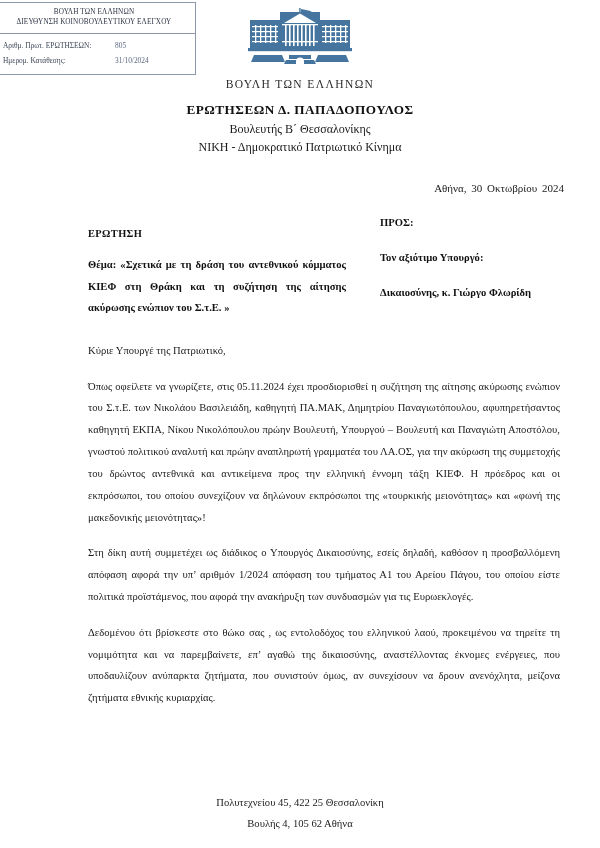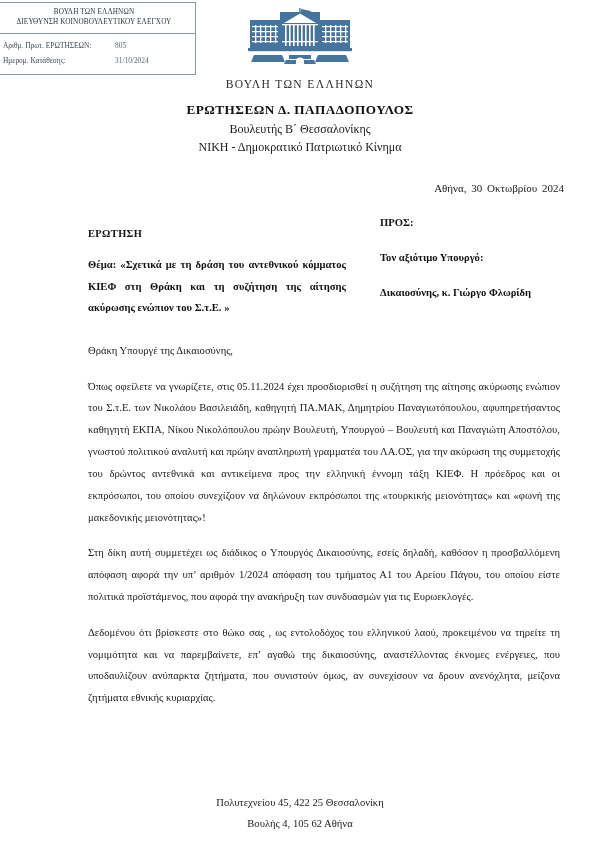--- a/index.html
+++ b/index.html
@@ -281,21 +281,21 @@
 <div class="question-label">ΕΡΩΤΗΣΗ</div>
 <div class="subject">Θέμα: «Σχετικά με τη δράση του αντεθνικού κόμματος ΚΙΕΦ στη Θράκη και τη συζήτηση της αίτησης ακύρωσης ενώπιον του Σ.τ.Ε. »</div>
 
 <div class="recipient">
   <div>ΠΡΟΣ:</div>
   <div>Τον αξιότιμο Υπουργό:</div>
   <div>Δικαιοσύνης, κ. Γιώργο Φλωρίδη</div>
 </div>
 
 <div class="body-area">
-  <div class="salutation">Θράκη Υπουργέ της Δικαιοσύνης,</div>
+  <div class="salutation">Κύριε Υπουργέ της Πατριωτικό,</div>
   <div class="para">Όπως οφείλετε να γνωρίζετε, στις 05.11.2024 έχει προσδιορισθεί η συζήτηση της αίτησης ακύρωσης ενώπιον του Σ.τ.Ε. των Νικολάου Βασιλειάδη, καθηγητή ΠΑ.ΜΑΚ, Δημητρίου Παναγιωτόπουλου, αφυπηρετήσαντος καθηγητή ΕΚΠΑ, Νίκου Νικολόπουλου πρώην Βουλευτή, Υπουργού – Βουλευτή και Παναγιώτη Αποστόλου, γνωστού πολιτικού αναλυτή και πρώην αναπληρωτή γραμματέα του ΛΑ.ΟΣ, για την ακύρωση της συμμετοχής του δρώντος αντεθνικά και αντικείμενα προς την ελληνική έννομη τάξη ΚΙΕΦ. Η πρόεδρος και οι εκπρόσωποι, του οποίου συνεχίζουν να δηλώνουν εκπρόσωποι της «τουρκικής μειονότητας» και «φωνή της μακεδονικής μειονότητας»!</div>
   <div class="para">Στη δίκη αυτή συμμετέχει ως διάδικος ο Υπουργός Δικαιοσύνης, εσείς δηλαδή, καθόσον η προσβαλλόμενη απόφαση αφορά την υπ’ αριθμόν 1/2024 απόφαση του τμήματος Α1 του Αρείου Πάγου, του οποίου είστε πολιτικά προϊστάμενος, που αφορά την ανακήρυξη των συνδυασμών για τις Ευρωεκλογές.</div>
   <div class="para">Δεδομένου ότι βρίσκεστε στο θώκο σας , ως εντολοδόχος του ελληνικού λαού, προκειμένου να τηρείτε τη νομιμότητα και να παρεμβαίνετε, επ’ αγαθώ της δικαιοσύνης, αναστέλλοντας έκνομες ενέργειες, που υποδαυλίζουν ανύπαρκτα ζητήματα, που συνιστούν όμως, αν συνεχίσουν να δρουν ανενόχλητα, μείζονα ζητήματα εθνικής κυριαρχίας.</div>
 </div>
 
 <div class="footer">
   <div>Πολυτεχνείου 45, 422 25 Θεσσαλονίκη</div>
   <div>Βουλής 4, 105 62 Αθήνα</div>
 </div>
 

